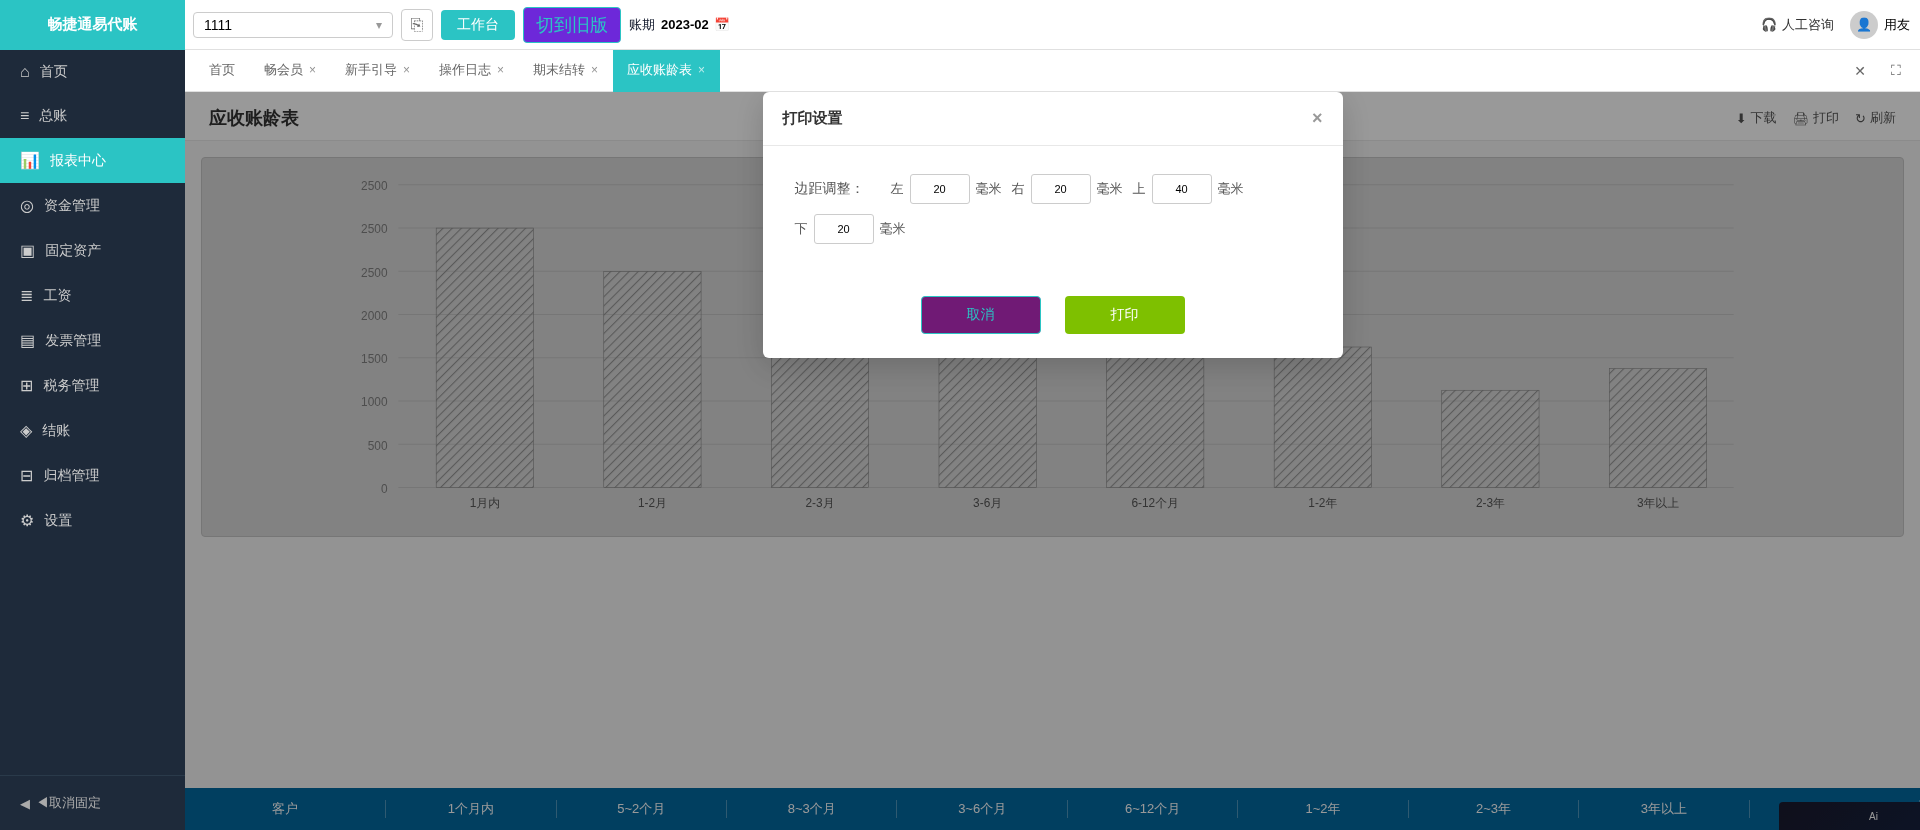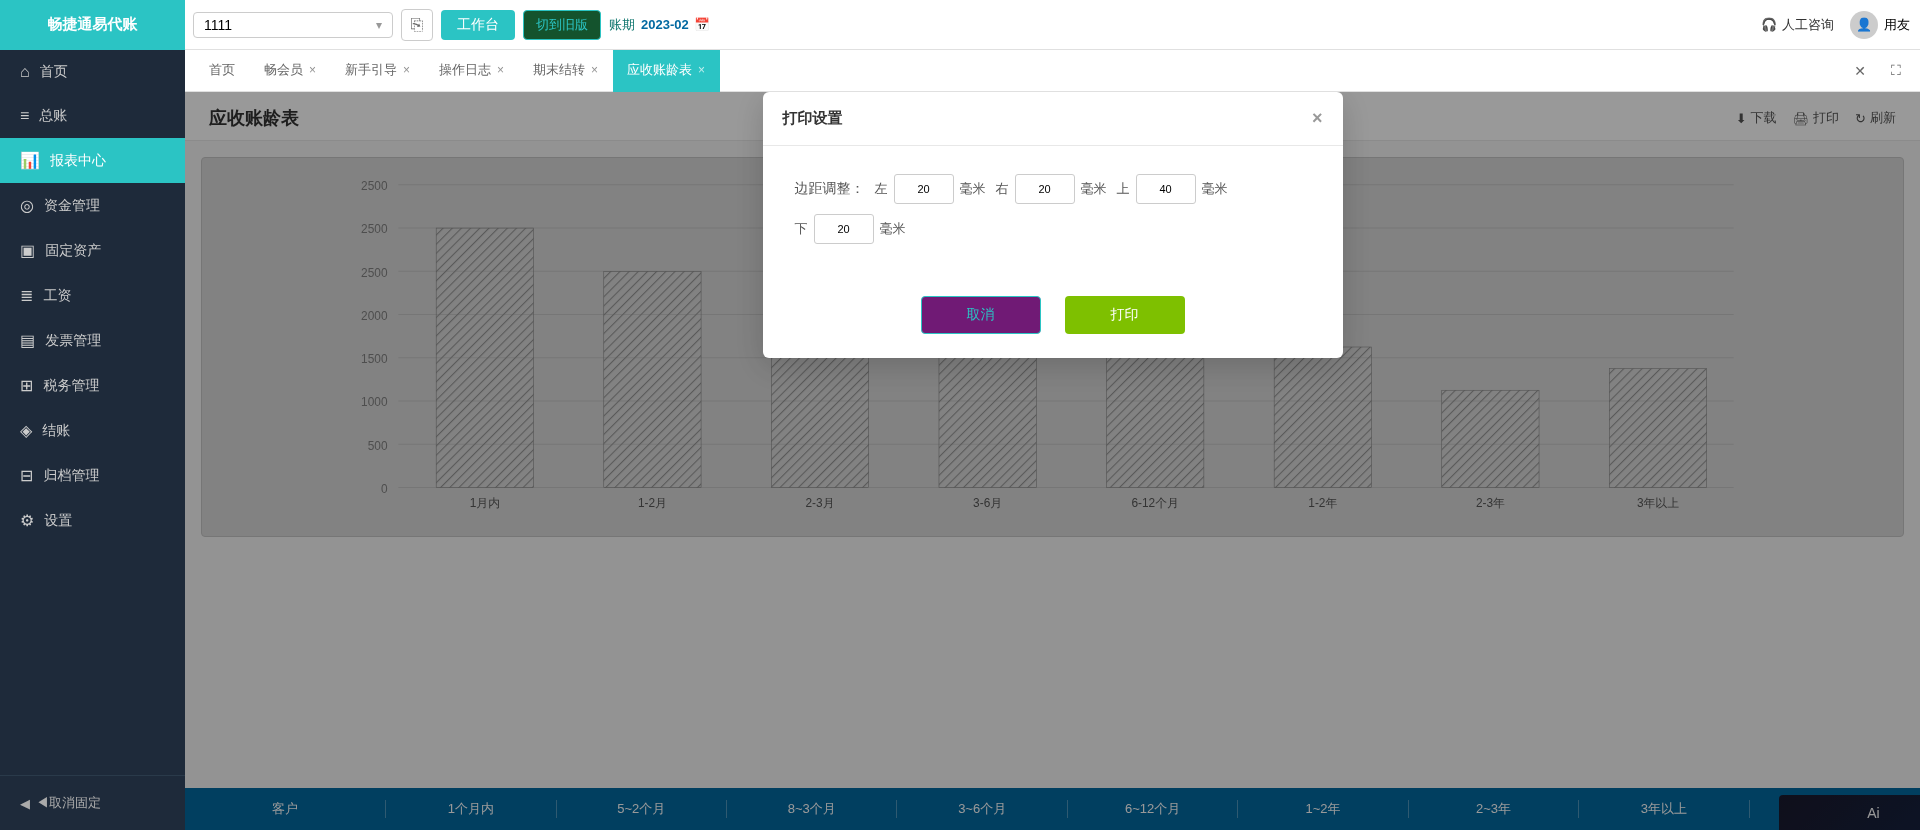--- a/index.html
+++ b/index.html
@@ -60,35 +60,35 @@
       color: #fff;
       border: none;
       border-radius: 4px;
       padding: 6px 16px;
       font-size: 14px;
       cursor: pointer;
     }
     .switch-btn {
       border: 1px solid #2bc4c4;
       color: #2bc4c4;
-      background: #14532d;
+      background: #6d28d9;
       border-radius: 4px;
       padding: 5px 12px;
-      font-size: 13px;
+      font-size: 18px;
       cursor: pointer;
     }
     .period-area {
       display: flex;
       align-items: center;
       gap: 6px;
       font-size: 13px;
       color: #333;
     }
-    .period-label { color: #0f766e; }
-    .period-value { font-weight: bold; color: #0369a1; }
+    .period-label { color: #0f172a; }
+    .period-value { font-weight: bold; color: #000000; }
     .calendar-icon { color: #2bc4c4; cursor: pointer; }
     .header-right {
       margin-left: auto;
       display: flex;
       align-items: center;
       gap: 16px;
     }
     .support-link {
       display: flex; align-items: center; gap: 4px;
       color: #333; font-size: 13px; cursor: pointer;
@@ -312,21 +312,21 @@
     .modal-body {
       padding: 28px 32px;
     }
     .margin-row {
       display: flex;
       align-items: center;
       gap: 10px;
       margin-bottom: 8px;
       flex-wrap: wrap;
     }
-    .margin-label { color: #555; font-size: 14px; margin-right: 0; }
+    .margin-label { color: #555; font-size: 14px; margin-right: 16px; }
     .margin-group {
       display: flex;
       align-items: center;
       gap: 6px;
     }
     .margin-dir { color: #555; font-size: 13px; }
     .margin-input {
       width: 60px;
       height: 30px;
       border: 1px solid #ccc;
@@ -360,27 +360,27 @@
       color: #fff;
       border-radius: 4px;
       font-size: 14px;
       cursor: pointer;
     }
 
     
     .ai-assistant {
       position: fixed;
       bottom: 0; right: 0;
-      width: 141px; height: 35px;
+      width: 141px; height: 28px;
       background: linear-gradient(135deg, #1a1a2e, #16213e);
       display: flex;
       align-items: center;
       justify-content: center;
       color: #fff;
-      font-size: 14px;
+      font-size: 10px;
       cursor: pointer;
       border-radius: 4px 0 0 0;
       padding-left: 48px;
     }
   </style>
 </head>
 <body>
 
 <div class="top-header">
   <div class="logo-area">

